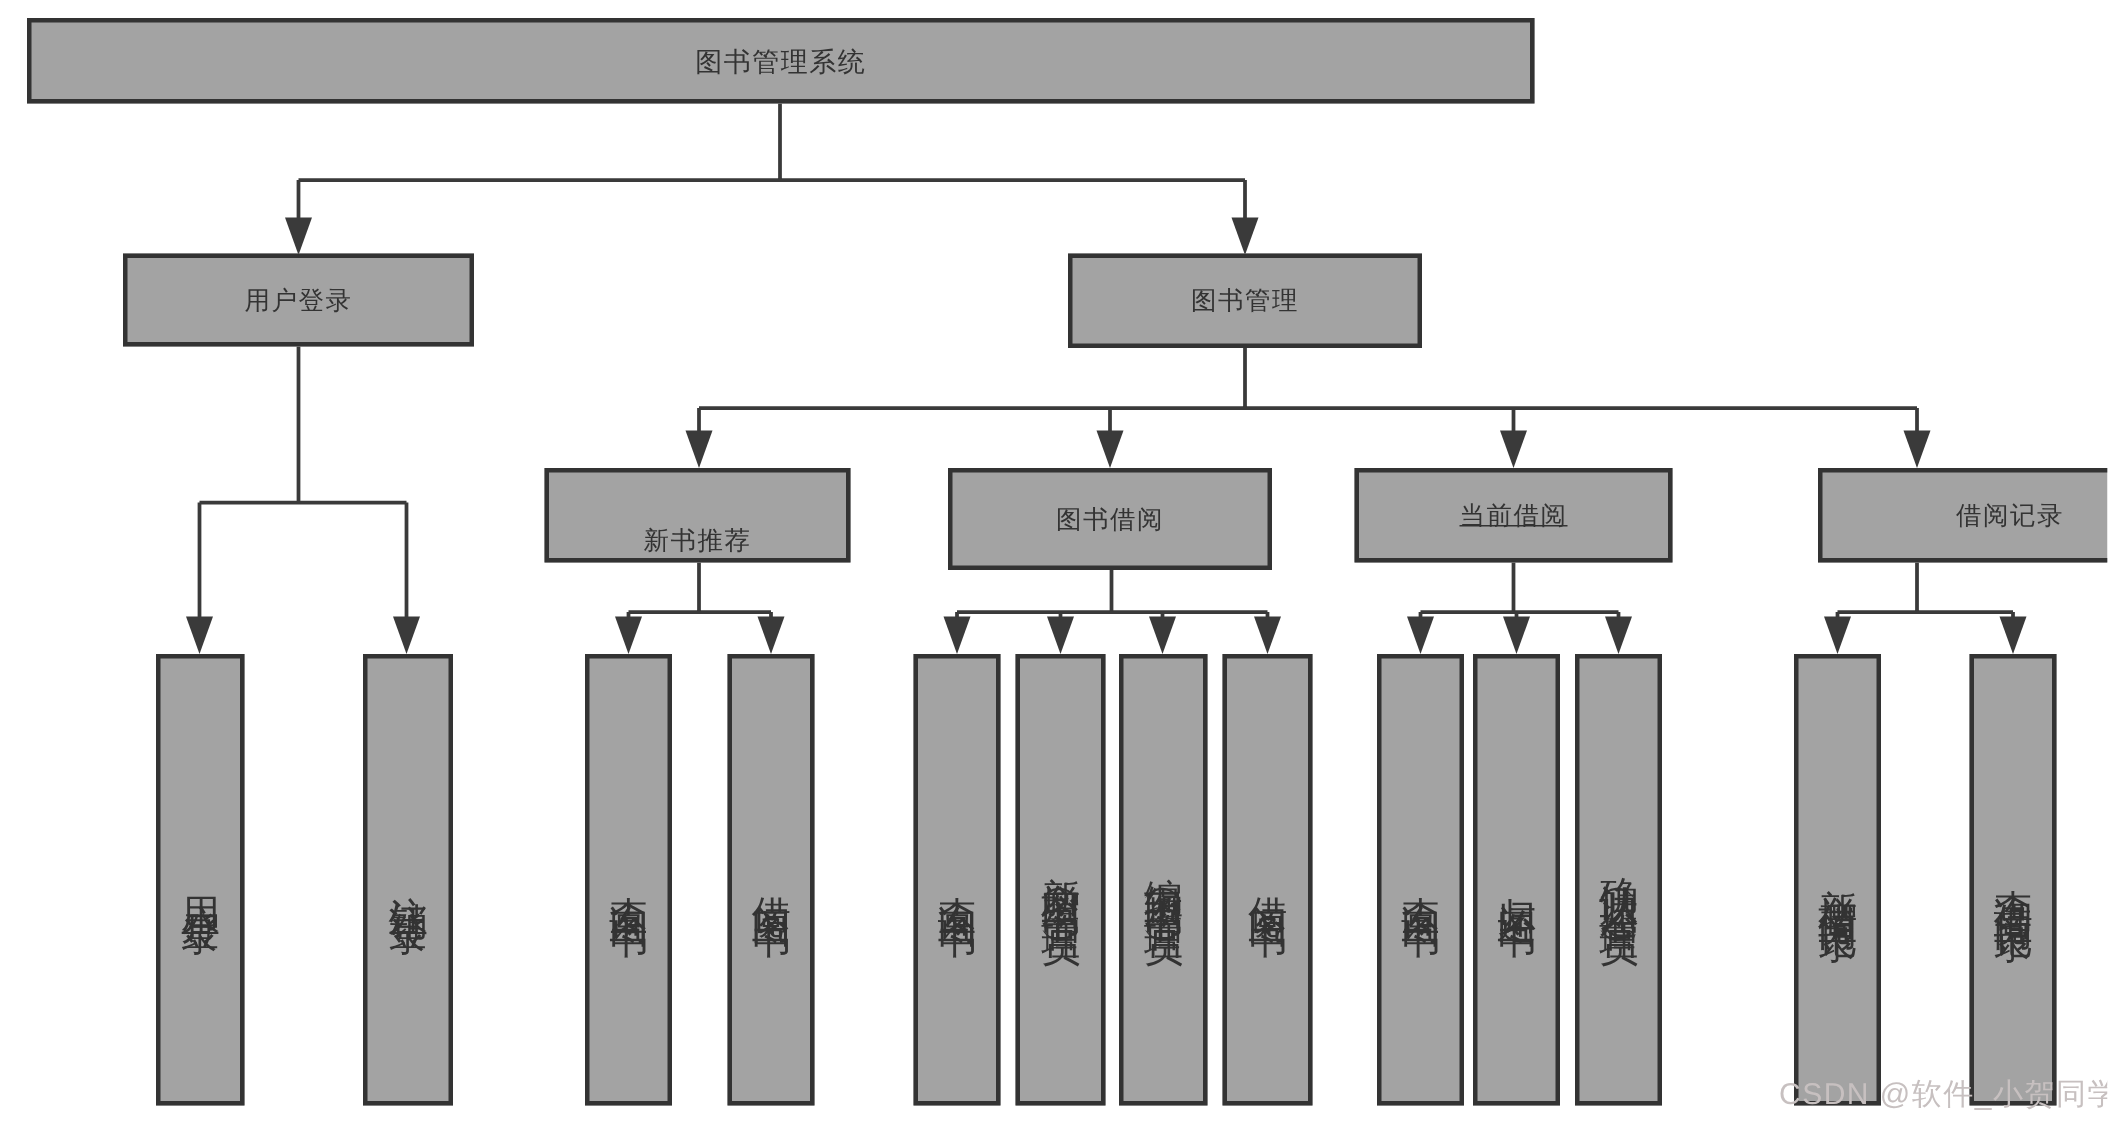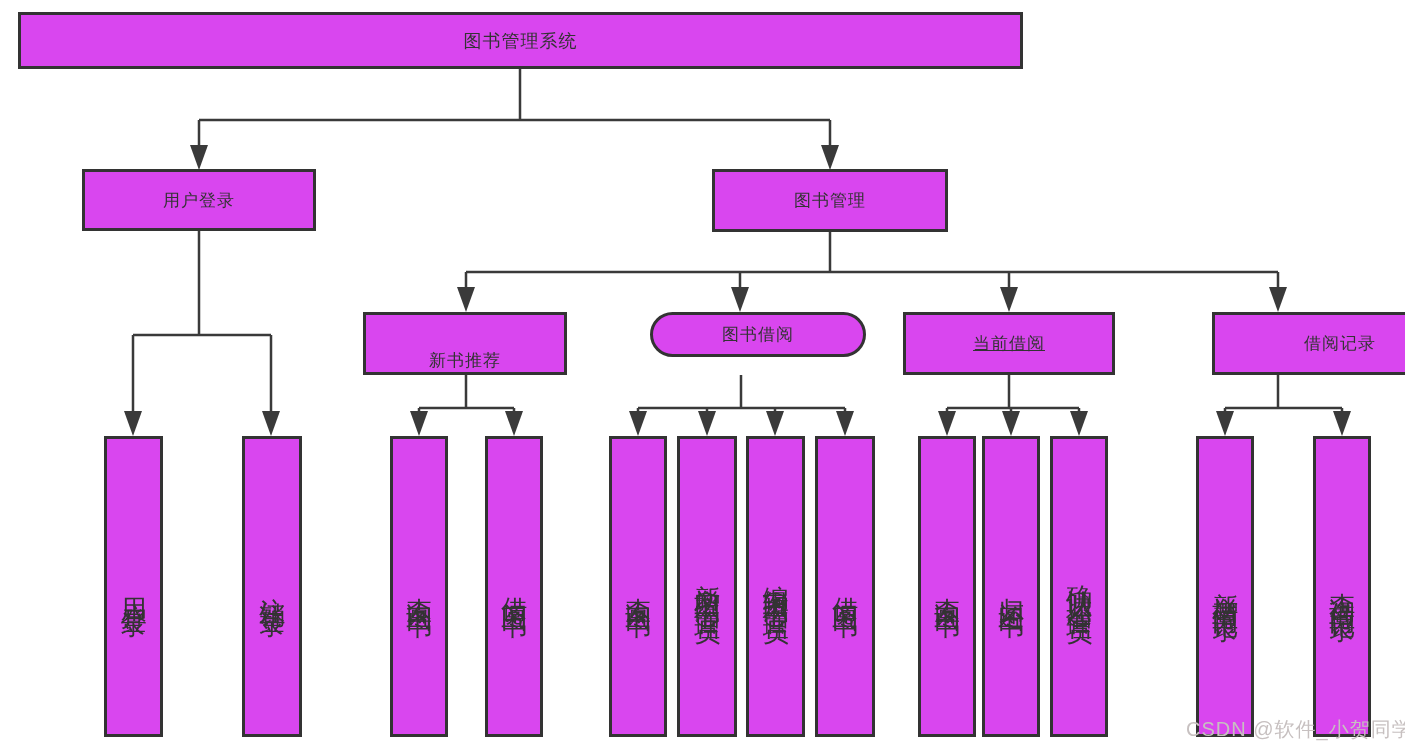--- a/index.html
+++ b/index.html
@@ -6,21 +6,21 @@
   .canvas {
     position:relative;
     width:1405px; height:747px;
     background:#ffffff;
     font-family:"Liberation Sans", sans-serif;
     overflow:hidden;
   }
   svg.connectors { position:absolute; left:0; top:0; width:1405px; height:747px; }
   .node {
     position:absolute;
-    background:#d946ef;
+    background:#a3a3a3;
     border:3px solid #333333;
     box-sizing:border-box;
     display:flex; align-items:center; justify-content:center;
     color:#333333;
   }
   .hlabel { font-size:17px; letter-spacing:1px; white-space:nowrap; }
   .root .hlabel { font-size:18px; }
   .vtext {
     writing-mode:vertical-rl;
     text-orientation:mixed;
@@ -81,21 +81,21 @@
   <div class="node" style="left:82px; top:169px; width:234px; height:62px;">
     <span class="hlabel">用户登录</span>
   </div>
   <div class="node" style="left:712px; top:169px; width:236px; height:63px;">
     <span class="hlabel">图书管理</span>
   </div>
 
   <div class="node" style="left:363px; top:312px; width:204px; height:63px;align-items:flex-end;">
     <span class="hlabel">新书推荐</span>
   </div>
-  <div class="node" style="left:650px; top:312px; width:216px; height:45px;border-radius:26px;">
+  <div class="node" style="left:632px; top:312px; width:216px; height:68px;">
     <span class="hlabel">图书借阅</span>
   </div>
   <div class="node" style="left:903px; top:312px; width:212px; height:63px;text-decoration:underline;">
     <span class="hlabel">当前借阅</span>
   </div>
   <div class="node" style="left:1212px; top:312px; width:256px; height:63px;">
     <span class="hlabel">借阅记录</span>
   </div>
 
   <div class="node" style="left:104px; top:436px; width:59px; height:301px;">

